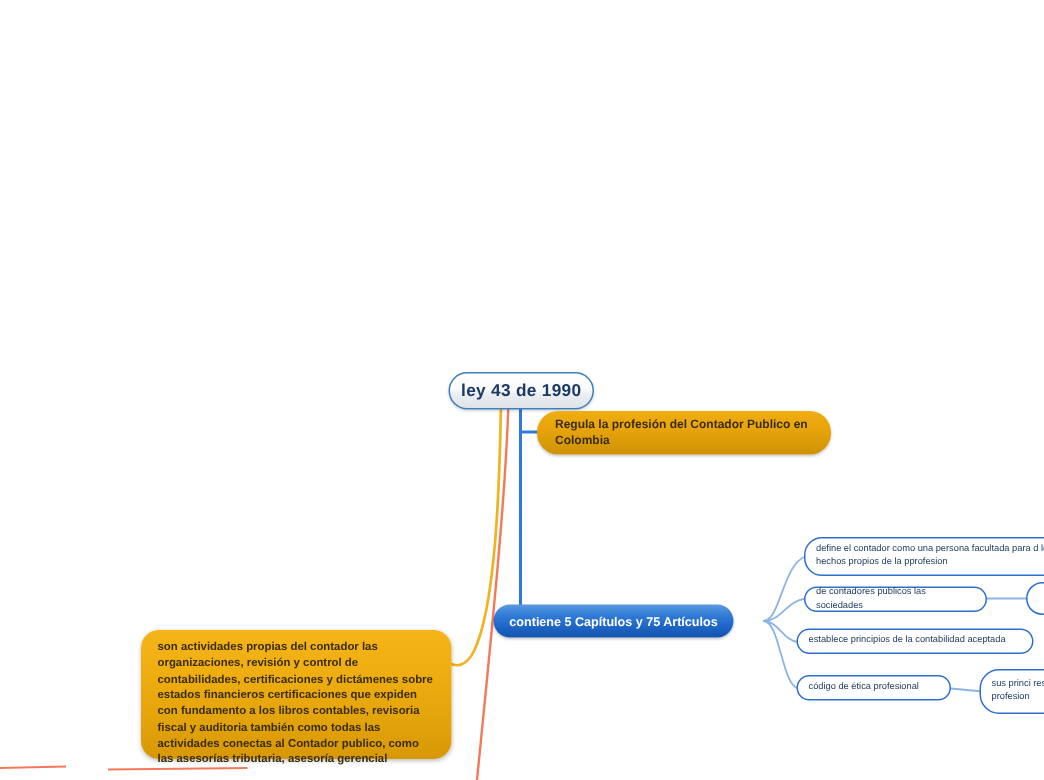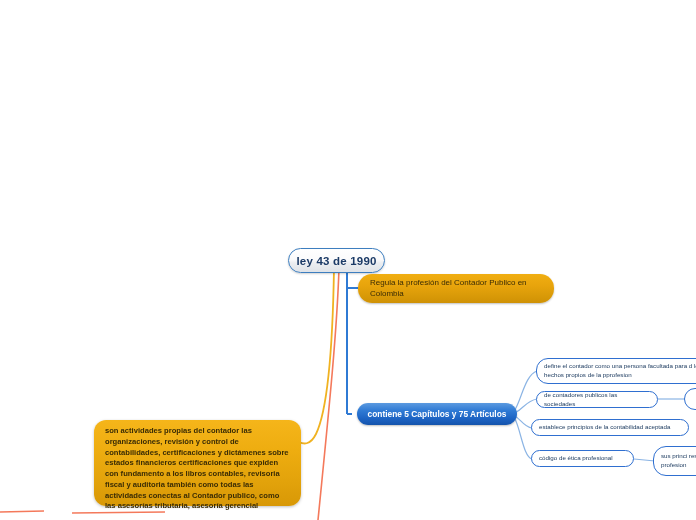--- a/index.html
+++ b/index.html
@@ -31,21 +31,21 @@
   }
   .node {
     position: absolute;
     box-sizing: border-box;
     display: flex;
     align-items: center;
   }
 
   
   .node-root {
-    left: 288px;
+    left: 299px;
     top: 248px;
     width: 97px;
     height: 25px;
     border-radius: 13px;
     border: 1px solid #3d7ebf;
     background: linear-gradient(to bottom, #ffffff 0%, #fbfbfc 45%, #eceef1 60%, #dfe3e8 100%);
     box-shadow: 0 1px 2px rgba(0,0,0,0.18);
     justify-content: center;
   }
   .node-root .label {
@@ -63,21 +63,21 @@
     width: 196px;
     height: 29px;
     border-radius: 14px;
     background: linear-gradient(to bottom, #f0ae12 0%, #e8a40c 40%, #d99a08 75%, #cf9105 100%);
     box-shadow: 0 1px 2px rgba(0,0,0,0.25);
     padding: 3px 10px 3px 12px;
     align-items: center;
   }
   .node-orange-top .label {
     font-size: 8px;
-    font-weight: normal;
+    font-weight: bold;
     color: #3a2c05;
     line-height: 1.35;
   }
 
   
   .node-orange-big {
     left: 94px;
     top: 398px;
     width: 207px;
     height: 86px;
@@ -90,21 +90,21 @@
   }
   .node-orange-big .label {
     font-size: 7.6px;
     font-weight: bold;
     color: #3a2c05;
     line-height: 1.42;
   }
 
   
   .node-blue {
-    left: 357px;
+    left: 329px;
     top: 403px;
     width: 160px;
     height: 22px;
     border-radius: 11px;
     background: linear-gradient(to bottom, #5b9ae0 0%, #2f7ad4 35%, #1d64c4 70%, #1453ac 100%);
     box-shadow: 0 1px 2px rgba(0,0,0,0.25);
     justify-content: center;
   }
   .node-blue .label {
     font-size: 8.4px;

